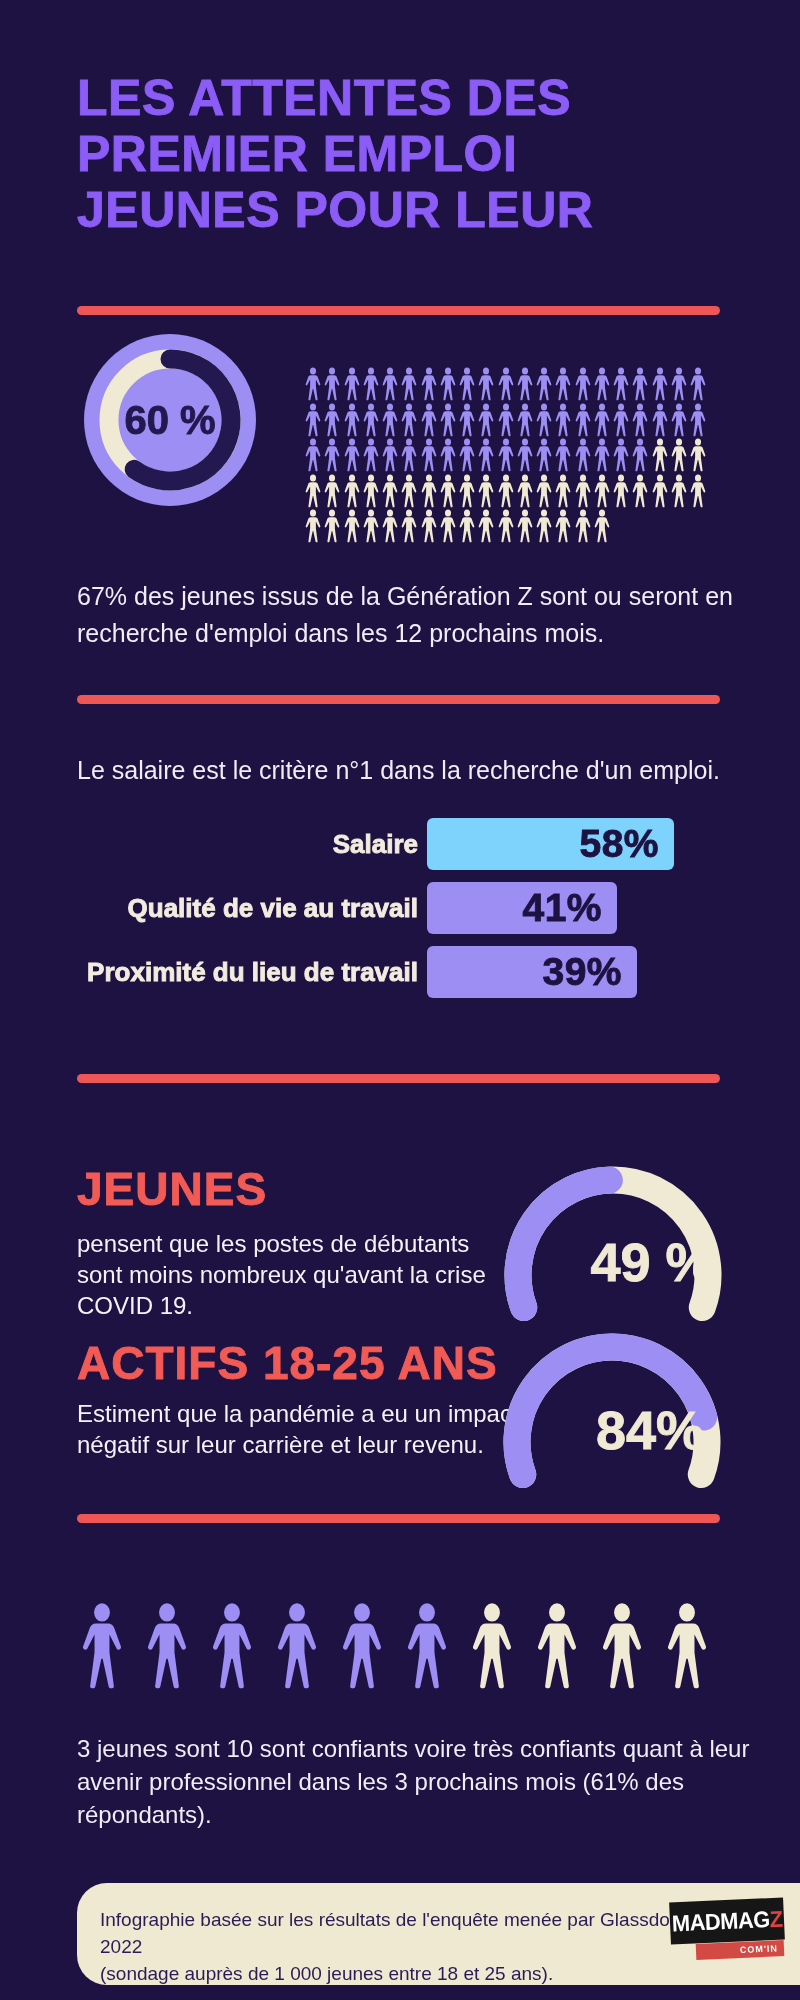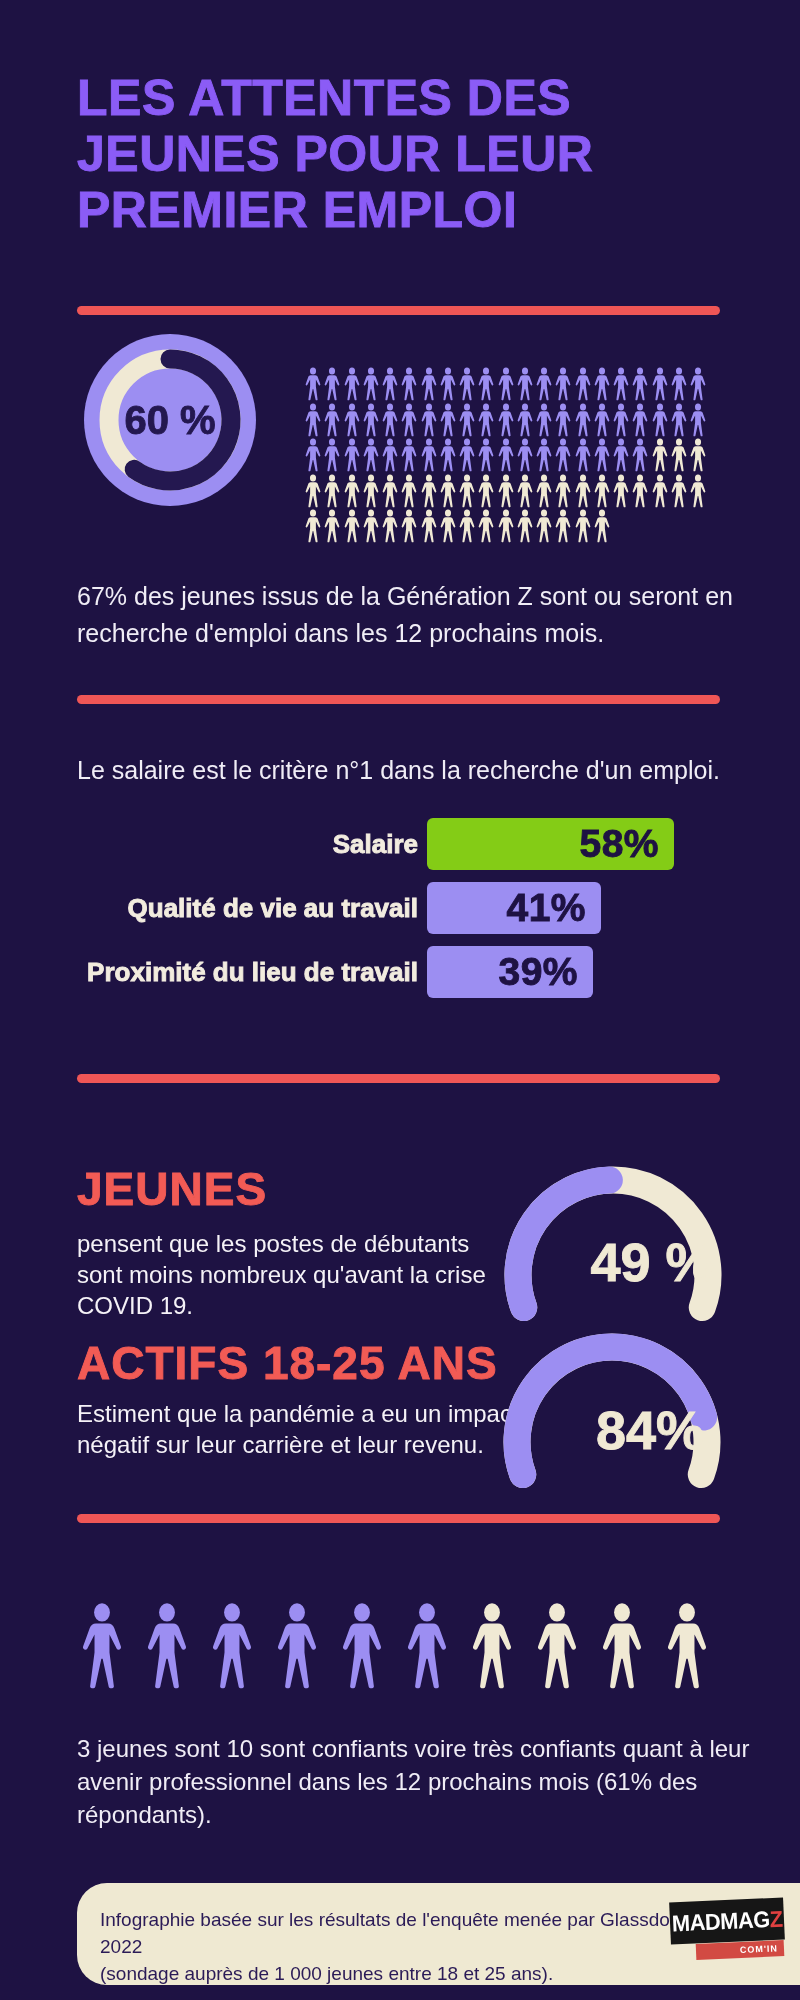--- a/index.html
+++ b/index.html
@@ -67,22 +67,22 @@
   <symbol id="person-shape" viewBox="0 0 40 80">
     <ellipse cx="20" cy="9.5" rx="7.2" ry="8.3"></ellipse>
     <path d="M14.5,19.5 H25.5 C28.2,19.5 30.2,21.3 31.2,23.8 L37.2,40.5 C38,42.8 34.6,44.6 33.4,42.4 L26.8,29.5 L26.8,46 L30.8,76.5 C31.1,78.8 26.6,79.3 26.1,77 L20.6,51.5 L19.4,51.5 L13.9,77 C13.4,79.3 8.9,78.8 9.2,76.5 L13.2,46 L13.2,29.5 L6.6,42.4 C5.4,44.6 2,42.8 2.8,40.5 L8.8,23.8 C9.8,21.3 11.8,19.5 14.5,19.5 Z"></path>
   </symbol>
 </svg>
 
 <div id="canvas">
 
   <div class="abs title xbold">
     <div>LES ATTENTES DES</div>
+    <div>PREMIER EMPLOI</div>
     <div>JEUNES POUR LEUR</div>
-    <div>PREMIER EMPLOI</div>
   </div>
 
   <div id="rule1" class="abs rule"></div>
 
   <svg id="donut" class="abs" viewBox="0 0 172 172">
       <circle cx="86" cy="86" r="86" fill="#9c8ef2"></circle>
       <circle cx="86" cy="86" r="61" fill="none" stroke="#f0e9d4" stroke-width="19"></circle>
       <path d="M 86.00 25.00 A 61 61 0 1 1 50.15 135.35" fill="none" stroke="#241850" stroke-width="19" stroke-linecap="round"></path>
     </svg>
   <div class="abs donut-label xbold">60 %</div>
@@ -392,33 +392,33 @@
     <div>67% des jeunes issus de la Génération Z sont ou seront en</div>
     <div>recherche d'emploi dans les 12 prochains mois.</div>
   </div>
 
   <div id="rule2" class="abs rule"></div>
 
   <div class="abs bars-intro">Le salaire est le critère n°1 dans la recherche d'un emploi.</div>
   <div id="bar-chart" class="abs">
     <div class="bar-row">
       <div class="bar-label xbold">Salaire</div>
-      <div class="bar" style="width: 247px; background: #84cc16;">
+      <div class="bar" style="width: 247px; background: #7dd3fc;">
         <span class="bar-value xbold">58%</span>
       </div>
     </div>
     <div class="bar-row">
       <div class="bar-label xbold">Qualité de vie au travail</div>
-      <div class="bar" style="width: 174px; background: rgb(156, 142, 242); align-items: center;">
+      <div class="bar" style="width: 190px; background: rgb(156, 142, 242); align-items: center;">
         <span class="bar-value xbold">41%</span>
       </div>
     </div>
     <div class="bar-row">
       <div class="bar-label xbold">Proximité du lieu de travail</div>
-      <div class="bar" style="width: 166px; background: rgb(156, 142, 242);">
+      <div class="bar" style="width: 166px; background: rgb(156, 142, 242); padding-left: 44px;">
         <span class="bar-value xbold">39%</span>
       </div>
     </div>
   </div>
 
   <div id="rule3" class="abs rule"></div>
 
   <div id="jeunes-heading" class="abs stat-heading xbold">JEUNES</div>
   <div id="jeunes-body" class="abs stat-body">
     <div>pensent que les postes de débutants</div>
@@ -471,21 +471,21 @@
       </svg>
       <svg viewBox="0 0 40 80" fill="#f0e9d4" style="left: 520px; width: 52px; height: 88px;">
         <use href="#person-shape"></use>
       </svg>
       <svg viewBox="0 0 40 80" fill="#f0e9d4" style="left: 585px; width: 52px; height: 88px;">
         <use href="#person-shape"></use>
       </svg>
     </div>
   <div class="abs caption caption2">
     <div>3 jeunes sont 10 sont confiants voire très confiants quant à leur</div>
-    <div>avenir professionnel dans les 12 prochains mois (61% des</div>
+    <div>avenir professionnel dans les 3 prochains mois (61% des</div>
     <div>répondants).</div>
   </div>
 
   <div class="abs footer-box"></div>
   <div class="abs footer-text">
     <div>Infographie basée sur les résultats de l'enquête menée par Glassdoor en avril 2022</div>
     <div>(sondage auprès de 1 000 jeunes entre 18 et 25 ans).</div>
   </div>
   <div class="abs logo">
     <div class="logo-box">

